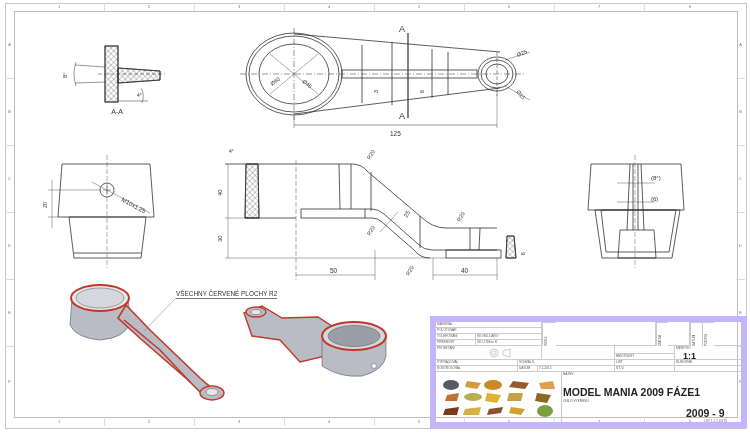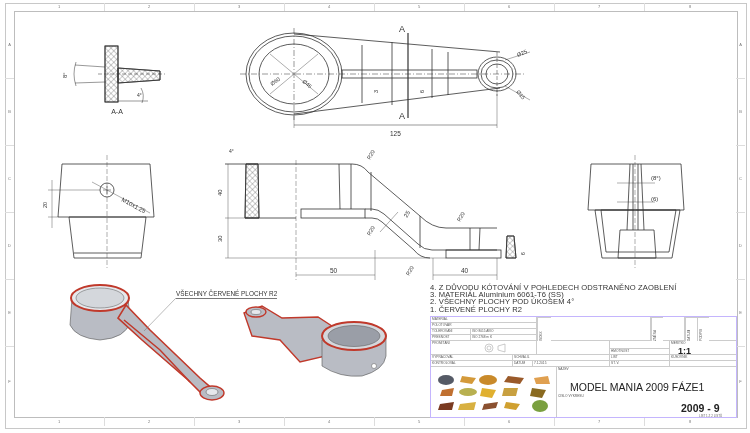--- a/index.html
+++ b/index.html
@@ -7,23 +7,23 @@
   .sheet { position:absolute; left:0; top:0; width:750px; height:433px; }
   .outer-frame { position:absolute; left:5px; top:3px; width:740px; height:424px; border:1px solid #c8c8c8; }
   .inner-frame { position:absolute; left:14px; top:11px; width:722px; height:405px; border:1px solid #bdbdbd; }
   .zone-col { position:absolute; top:3px; height:8px; font-size:4px; color:#777; text-align:center; line-height:8px; border-right:1px solid #ddd; }
   .zone-col-b { position:absolute; top:417px; height:9px; font-size:4px; color:#777; text-align:center; line-height:9px; border-right:1px solid #ddd; }
   .zone-row { position:absolute; left:5px; width:9px; font-size:4px; color:#777; text-align:center; border-bottom:1px solid #ddd; display:flex; align-items:center; justify-content:center; }
   .zone-row-r { position:absolute; left:736px; width:9px; font-size:4px; color:#777; text-align:center; border-bottom:1px solid #ddd; display:flex; align-items:center; justify-content:center; }
   svg text { font-family:"Liberation Sans", sans-serif; }
   .notes { position:absolute; left:430px; top:284px; font-size:7.6px; line-height:7.2px; color:#333; letter-spacing:0.1px; }
   .notes div { white-space:nowrap; }
-  .tb { position:absolute; left:430px; top:316px; width:305px; height:100px; border:1px solid #c4b5fd; font-size:3.2px; color:#555; }
+  .tb { position:absolute; left:430px; top:316px; width:305px; height:100px; border:6px solid #c4b5fd; font-size:3.2px; color:#555; }
   .tb-cell { position:absolute; border-right:1px solid #ccc; border-bottom:1px solid #ccc; box-sizing:border-box; padding:0 1px; white-space:nowrap; overflow:hidden; }
-  .tb-title { position:absolute; left:127px; top:64px; font-size:10.5px; font-weight:normal; color:#222; white-space:nowrap;padding-left:12px; }
+  .tb-title { position:absolute; left:127px; top:64px; font-size:10.5px; font-weight:bold; color:#222; white-space:nowrap; }
   .tb-num { position:absolute; left:250px; top:85px; font-size:10.5px; font-weight:bold; color:#222; white-space:nowrap; }
   .tb-scale { position:absolute; left:247px; top:29px; font-size:9px; font-weight:bold; color:#222; }
   .thumbs { position:absolute; left:1px; top:55px; width:124px; height:44px; }
   .callout { position:absolute; left:176px; top:290px; font-size:6.4px; color:#333; white-space:nowrap; border-bottom:1px solid #777; padding-bottom:1px; }
 </style>
 </head>
 <body>
 
 <div class="sheet">
   <div class="outer-frame"></div>
@@ -214,26 +214,20 @@
       <ellipse cx="354" cy="336" rx="32" ry="14" fill="#d4d7dc" stroke="#c0392b" stroke-width="2"></ellipse>
       <ellipse cx="354" cy="336" rx="26" ry="10.5" fill="#9a9ea7" stroke="#555" stroke-width="0.5"></ellipse>
       <circle cx="374" cy="366" r="2.5" fill="#fff" stroke="#555" stroke-width="0.5"></circle>
     </g>
 
     <line x1="176" y1="298" x2="144" y2="331" stroke="#777" stroke-width="0.5"></line>
   </svg>
 
   <div class="callout">VŠECHNY ČERVENÉ PLOCHY R2</div>
 
-  <div class="notes">
-    <div>4. Z DŮVODU KÓTOVÁNÍ V POHLEDECH ODSTRANĚNO ZAOBLENÍ</div>
-    <div>3. MATERIÁL Aluminium 6061-T6 (SS)</div>
-    <div>2. VŠECHNY PLOCHY POD ÚKOSEM 4°</div>
-    <div>1. ČERVENÉ PLOCHY R2</div>
-  </div>
 
   <div class="tb">
     <div class="tb-cell" style="left:0;top:0;width:106px;height:6px;">MATERIÁL</div>
     <div class="tb-cell" style="left:0;top:6px;width:106px;height:6px;">POLOTOVAR</div>
     <div class="tb-cell" style="left:0;top:12px;width:40px;height:6px;">TOLEROVÁNÍ</div>
     <div class="tb-cell" style="left:40px;top:12px;width:66px;height:6px;">ISO 8015  AVIO</div>
     <div class="tb-cell" style="left:0;top:18px;width:40px;height:6px;">PŘESNOST</div>
     <div class="tb-cell" style="left:40px;top:18px;width:66px;height:6px;">ISO 2768  m  K</div>
     <div class="tb-cell" style="left:0;top:24px;width:106px;height:14px;">
       <span>PROMÍTÁNÍ</span>

